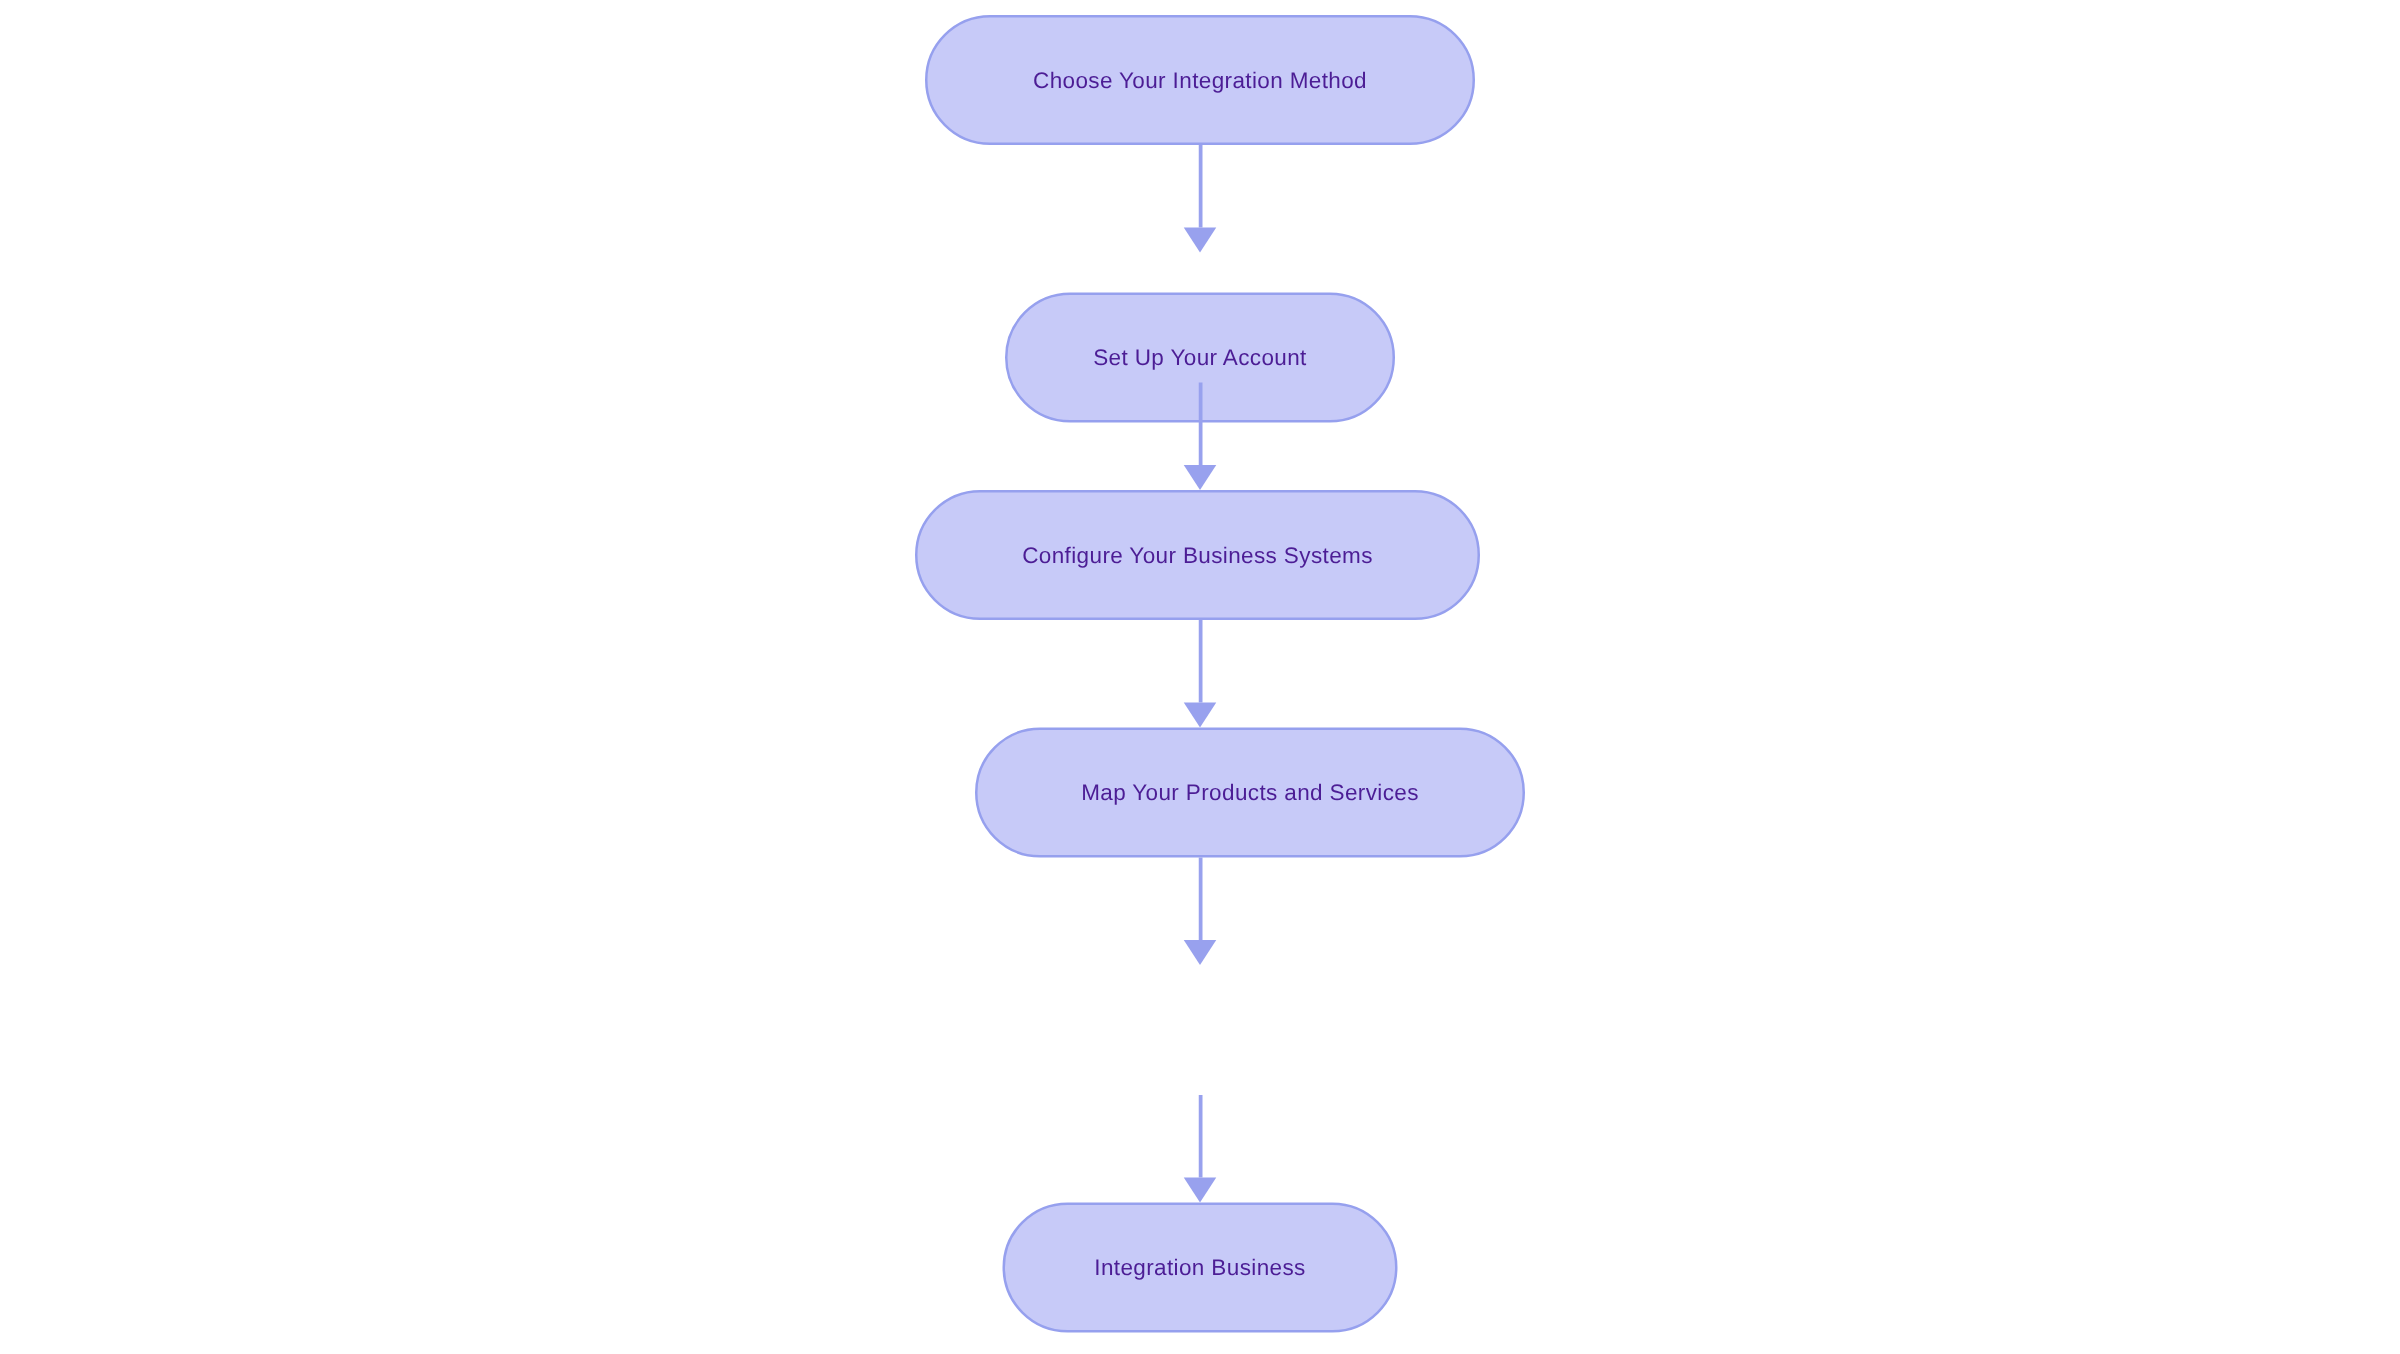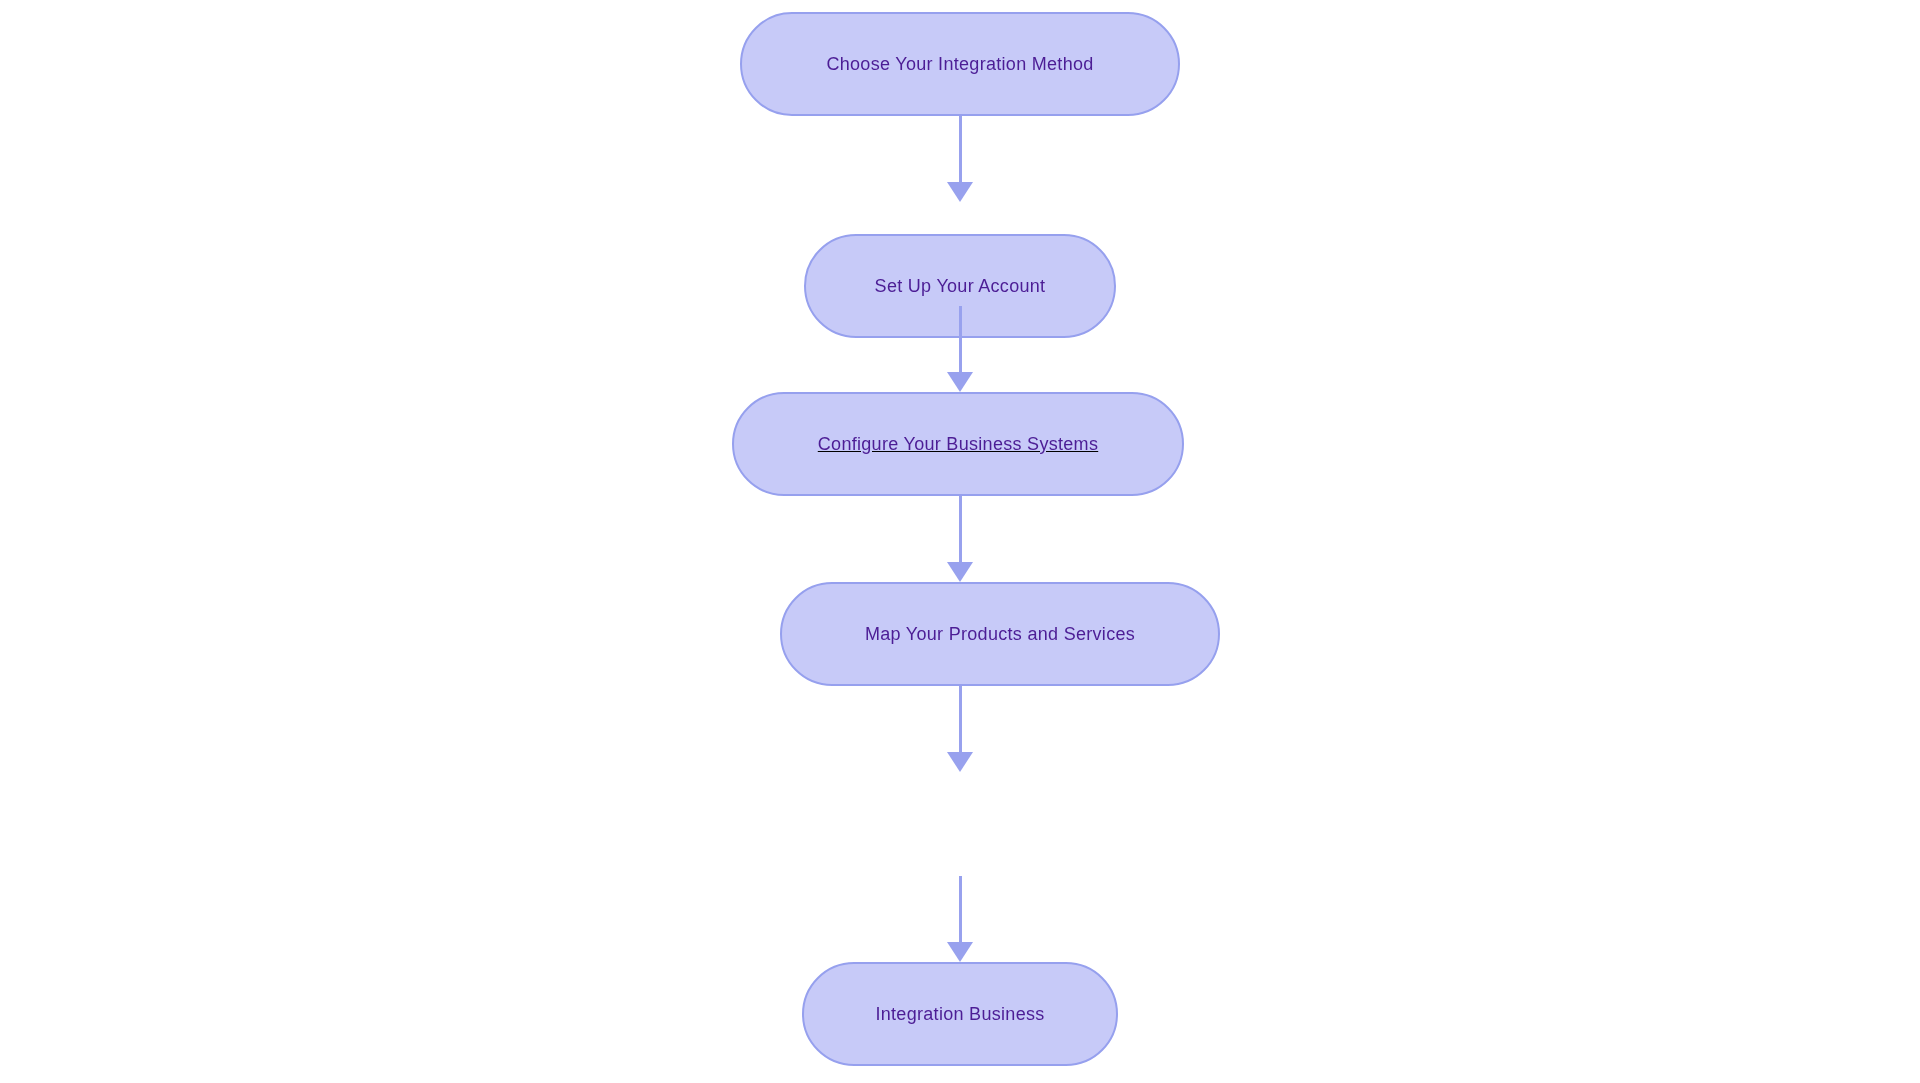--- a/index.html
+++ b/index.html
@@ -28,21 +28,21 @@
   }
   .node-label {
     color: #4c1d95;
     font-size: 18px;
     font-weight: 400;
     letter-spacing: 0.3px;
     white-space: nowrap;
   }
   .n1 { left: 740px; top: 12px;  width: 440px; }
   .n2 { left: 804px; top: 202px; width: 312px; margin-top: 32px; }
-  .n3 { left: 732px; top: 392px; width: 452px; text-decoration: underline; }
+  .n3 { left: 732px; top: 392px; width: 452px; }
   .n4 { left: 780px; top: 582px; width: 440px; }
   .n5 { left: 808px; top: 772px; width: 304px; }
   .n6 { left: 802px; top: 962px; width: 316px; }
 
   .arrow {
     position: absolute;
     left: 947px;           
     width: 26px;
     height: 86px;
     display: flex;

